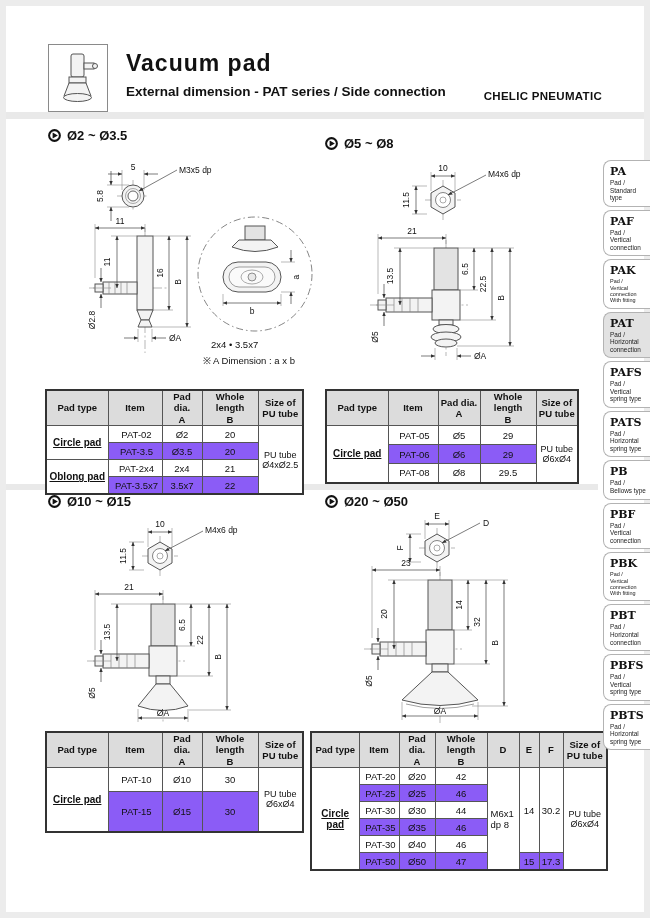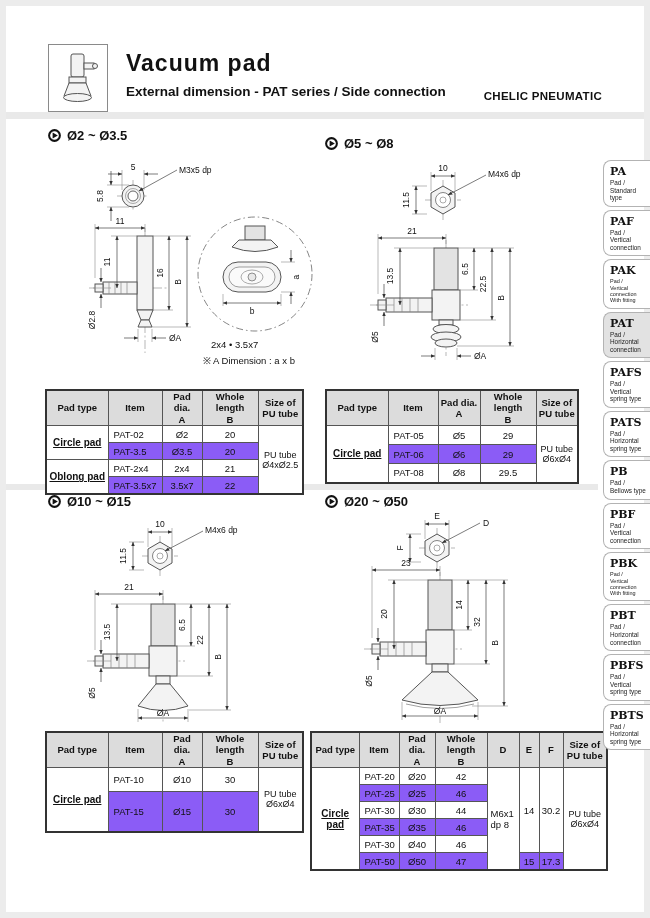--- a/index.html
+++ b/index.html
@@ -30,21 +30,21 @@
   .thin{stroke:#888;stroke-width:0.7;fill:none;}
   text.dt{font-size:8.5px;fill:#111;}
   text.nt{font-size:9.5px;fill:#111;}
 
   
   table.spec{border-collapse:collapse;background:#fff;border:2px solid #333;table-layout:fixed;}
   .spec td,.spec th{border:1px solid #555;font-size:9.5px;padding:0 2px;text-align:center;
                     color:#111;height:16px;overflow:hidden;}
   .spec th{background:#dcdcdc;font-weight:bold;height:30px;line-height:1.2;}
   .spec .grp{font-weight:bold;font-size:10px;background:#fff;text-decoration:underline;}
-  .spec .item{text-align:left;padding-left:5px;}
+  .spec .item{text-align:center;padding-left:5px;}
   .spec tr.alt td{background:#8b5cf6;}
   .spec .pu{font-size:9px;background:#fff;}
   .spec .dcell{background:#fff;text-align:left;padding-left:3px;}
   .spec .mcell{background:#fff;}
   .ml{white-space:pre-line;}
 
   
   .sidebar{right:0;top:160px;width:47px;display:flex;flex-direction:column;gap:3px;z-index:70;}
   .tab{background:#fff;border:1px solid #b3b3b3;border-right:none;border-radius:8px 0 0 8px;
        padding:4px 1px 4px 6px;}

